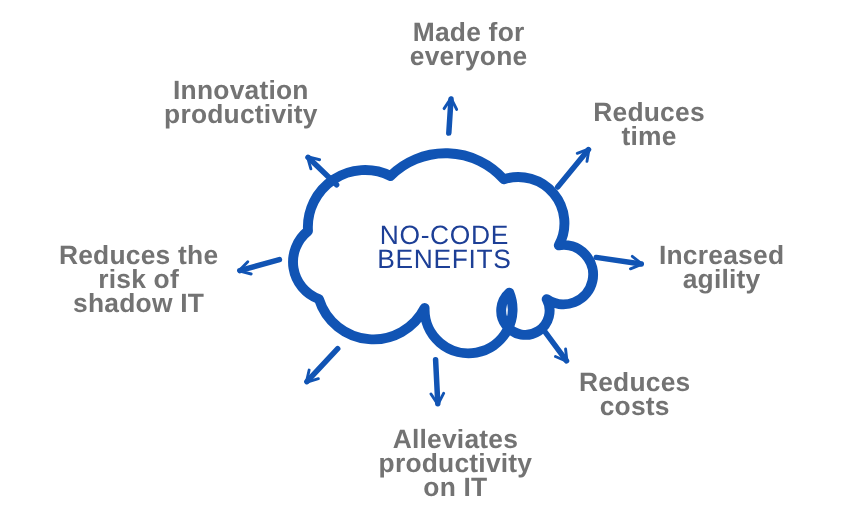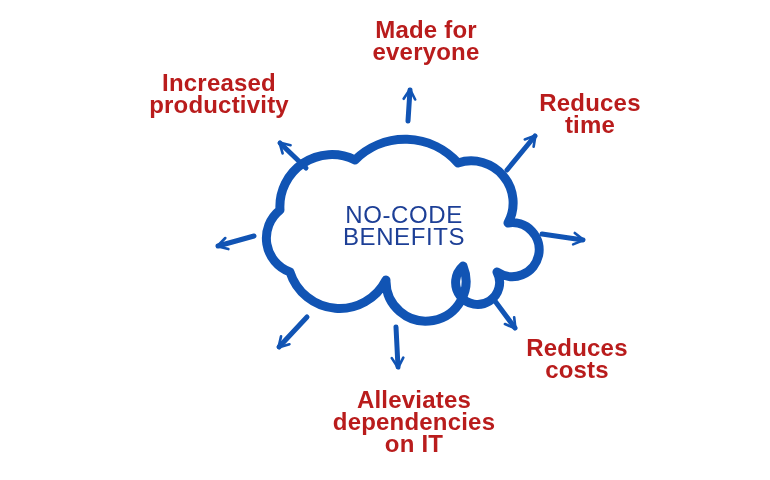--- a/index.html
+++ b/index.html
@@ -18,21 +18,21 @@
   .diagram-svg {
     position: absolute;
     left: 0;
     top: 0;
     width: 770px;
     height: 480px;
   }
   .benefit-label {
     position: absolute;
     transform: translateX(-50%);
-    color: #b91c1c;
+    color: #737373;
     font-weight: 700;
     font-size: 24px;
     line-height: 22px;
     letter-spacing: 0.2px;
     text-align: center;
     white-space: pre-line;
     user-select: none;
   }
   .cloud-title {
     position: absolute;
@@ -94,26 +94,31 @@
 
   <div class="cloud-title" id="cloud-title">NO-CODE
 BENEFITS</div>
 
   <div class="benefit-label" id="lbl-made-for-everyone">Made for
 everyone</div>
 
   <div class="benefit-label" id="lbl-reduces-time">Reduces
 time</div>
 
+  <div class="benefit-label" id="lbl-increased-agility">Increased
+agility</div>
 
   <div class="benefit-label" id="lbl-reduces-costs">Reduces
 costs</div>
 
   <div class="benefit-label" id="lbl-alleviates-dependencies">Alleviates
-dependencies
+productivity
 on IT</div>
 
 
+  <div class="benefit-label" id="lbl-reduces-risk-shadow-it">Reduces the
+risk of
+shadow IT</div>
 
-  <div class="benefit-label" id="lbl-increases-productivity">Increased
+  <div class="benefit-label" id="lbl-increases-productivity">Innovation
 productivity</div>
 
 </div>
 
 </body></html>

